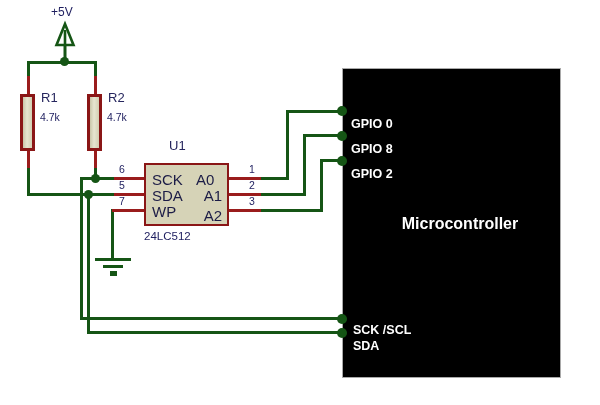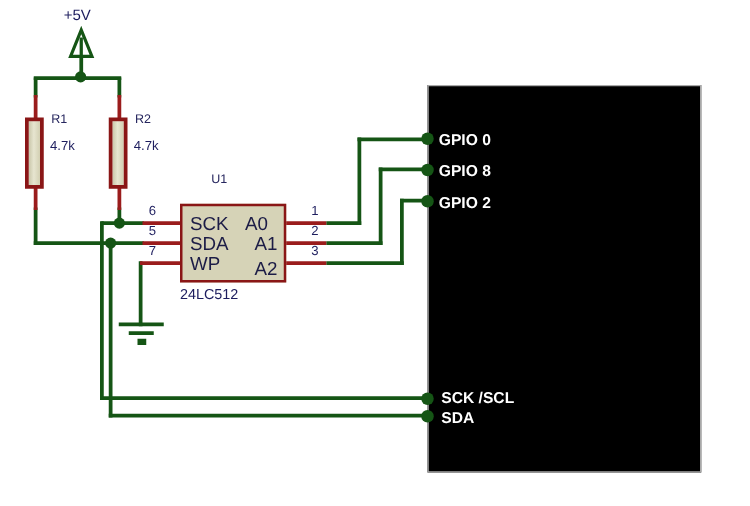--- a/index.html
+++ b/index.html
@@ -10,38 +10,38 @@
   html,body{margin:0;padding:0;background:var(--bg);}
   .canvas{
     position:relative;width:600px;height:405px;background:var(--bg);
     overflow:hidden;font-family:"Liberation Sans", sans-serif;
   }
   .w{position:absolute;background:var(--wire);}
   .w.red{background:var(--pin);}
   .dot{position:absolute;width:9px;height:9px;border-radius:50%;background:var(--wire);}
   .dot.big{width:10px;height:10px;}
   .txt{position:absolute;color:var(--navy);white-space:pre;line-height:1.05;}
-  .ref{font-size:10px;color:var(--ref);}
+  .ref{font-size:13px;color:var(--ref);}
   .val{font-size:10.5px;font-weight:normal;}
   .pn{font-size:10.5px;width:24px;text-align:center;}
   .chiplbl{font-size:15px;color:#1c1c46;}
   .resistor{
     position:absolute;width:15px;height:57px;box-sizing:border-box;
     border:3px solid var(--comp-border);
     background:linear-gradient(90deg,#c9c6a9,#e7e5d0 45%,#d2cfb2);
   }
   .chip{
     position:absolute;left:144px;top:163px;width:85px;height:63px;box-sizing:border-box;
     border:2px solid var(--comp-border);background:var(--comp-fill);
   }
   .mcu{
     position:absolute;left:342px;top:68px;width:219px;height:310px;box-sizing:border-box;
     background:var(--mcu-fill);border:1px solid var(--mcu-border);
   }
-  .mcutxt{position:absolute;color:var(--mcu-text);font-weight:bold;font-size:12.5px;white-space:pre;}
+  .mcutxt{position:absolute;color:var(--mcu-text);font-weight:bold;font-size:12.5px;white-space:pre;margin-top:12px;}
   .mcutitle{font-size:16px;width:200px;text-align:center;}
   .arrow-svg{position:absolute;left:40px;top:0;}
 </style>
 </head>
 <body>
 
 <div class="canvas">
 
   <svg class="arrow-svg" width="60" height="70" viewBox="0 0 60 70">
     <line x1="25" y1="32" x2="25" y2="64" stroke="#155515" stroke-width="3"></line>
@@ -112,20 +112,21 @@
   <div class="txt pn" style="left:110px;top:180px;">5</div>
   <div class="txt pn" style="left:110px;top:196px;">7</div>
   <div class="txt pn" style="left:240px;top:164px;">1</div>
   <div class="txt pn" style="left:240px;top:180px;">2</div>
   <div class="txt pn" style="left:240px;top:196px;">3</div>
 
   <div class="mcu"></div>
   <div class="mcutxt" style="left:351px;top:105px;">GPIO 0</div>
   <div class="mcutxt" style="left:351px;top:130px;">GPIO 8</div>
   <div class="mcutxt" style="left:351px;top:155px;">GPIO 2</div>
+  <div class="mcutxt mcutitle" style="left:360px;top:203px;">Microcontroller</div>
   <div class="mcutxt" style="left:353px;top:311px;">SCK /SCL</div>
   <div class="mcutxt" style="left:353px;top:327px;">SDA</div>
 
   <div class="dot" style="left:60px;top:57px;"></div>
   <div class="dot" style="left:91px;top:174px;"></div>
   <div class="dot" style="left:84px;top:190px;"></div>
   <div class="dot big" style="left:337px;top:106px;"></div>
   <div class="dot big" style="left:337px;top:131px;"></div>
   <div class="dot big" style="left:337px;top:156px;"></div>
   <div class="dot big" style="left:337px;top:314px;"></div>

